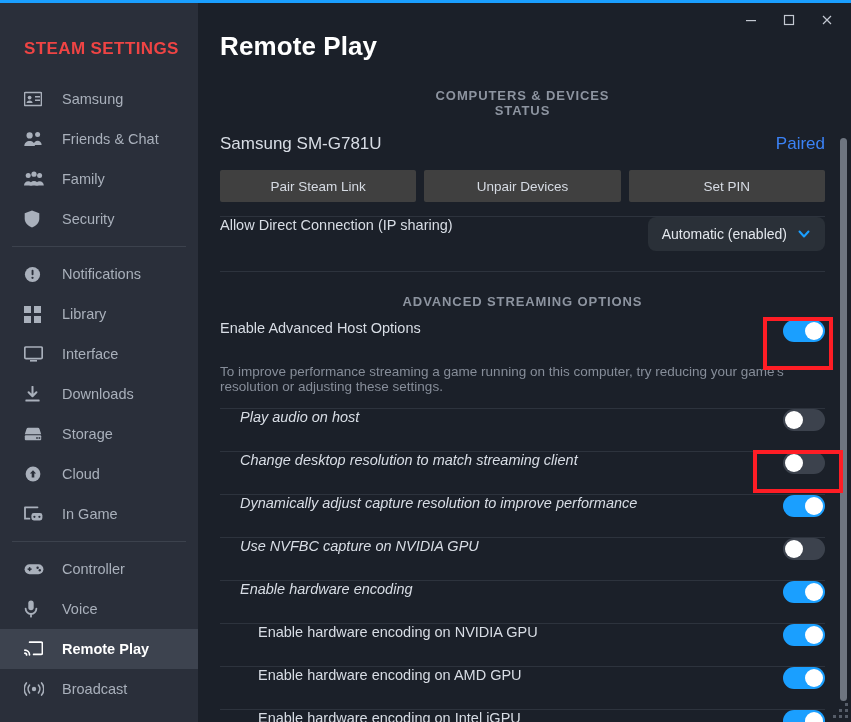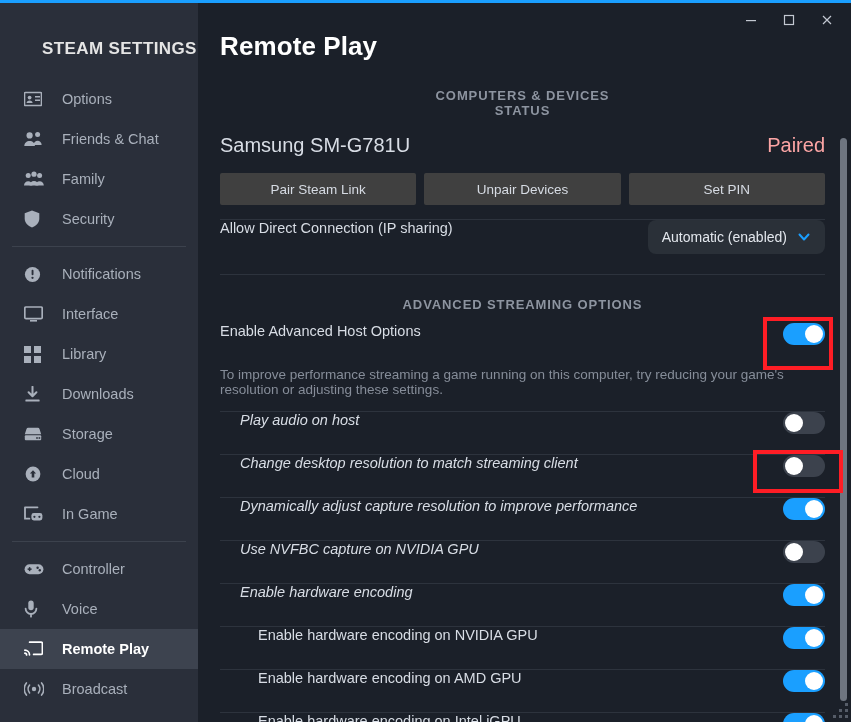--- a/index.html
+++ b/index.html
@@ -21,27 +21,26 @@
   
   #sidebar {
     width: 198px;
     height: 719px;
     background: #2a2f3a;
     flex: 0 0 198px;
     position: relative;
     overflow: hidden;
   }
   .brand {
-    color: #e5e5e5;
+    color: #ef4444;
     font-size: 17px;
     font-weight: bold;
     letter-spacing: 0.4px;
     padding: 36px 0 0 24px;
     height: 72px;
-    margin-left: 18px;
   }
   .nav-list { padding-top: 4px; }
   .nav-item {
     display: flex;
     align-items: center;
     height: 40px;
     padding-left: 24px;
     color: #a9b0bb;
     font-size: 14.5px;
     cursor: pointer;
@@ -112,24 +111,24 @@
     font-weight: bold;
     letter-spacing: 0.9px;
     margin-bottom: 16px;
     flex-direction: column;
   }
   .device-row {
     display: flex;
     justify-content: space-between;
     align-items: center;
     color: #d8dde5;
-    font-size: 20px;
+    font-size: 17px;
     padding-bottom: 16px;
   }
-  .device-row .status { color: #fca5a5; }
+  .device-row .status { color: #3b82f6; }
 
   .btn-row {
     display: flex;
     gap: 8px;
     padding-bottom: 14px;
   }
   .sbtn {
     flex: 1 1 0;
     height: 32px;
     background: #404040;
@@ -243,21 +242,21 @@
         <div class="nav-item">
           <span class="nav-ico">
             <svg width="18" height="16" viewBox="0 0 18 16">
               <rect x="0.5" y="1.5" width="17" height="13" rx="1" fill="none" stroke="#a9b0bb" stroke-width="1.6"></rect>
               <circle cx="5.6" cy="6.6" r="1.9" fill="#a9b0bb"></circle>
               <path d="M2.6 12c0-1.7 1.3-2.6 3-2.6s3 .9 3 2.6z" fill="#a9b0bb"></path>
               <rect x="11" y="5" width="5" height="1.5" fill="#a9b0bb"></rect>
               <rect x="11" y="8.5" width="5" height="1.5" fill="#a9b0bb"></rect>
             </svg>
           </span>
-          <span>Options</span>
+          <span>Samsung</span>
         </div>
         <div class="nav-item">
           <span class="nav-ico">
             <svg width="19" height="16" viewBox="0 0 19 16">
               <circle cx="5.6" cy="4.4" r="3.1" fill="#a9b0bb"></circle>
               <path d="M0.3 15c0-3 2.4-5 5.3-5s5.3 2 5.3 5z" fill="#a9b0bb"></path>
               <circle cx="13.6" cy="3.6" r="2.5" fill="#a9b0bb"></circle>
               <path d="M9.6 14c0-2.6 1.8-4.3 4-4.3s4 1.7 4 4.3z" fill="#a9b0bb"></path>
             </svg>
           </span>
@@ -290,37 +289,37 @@
             <svg width="17" height="17" viewBox="0 0 17 17">
               <circle cx="8.5" cy="8.5" r="7.6" fill="#a9b0bb"></circle>
               <rect x="7.6" y="3.8" width="1.9" height="5.4" rx="0.9" fill="#2a2f3a"></rect>
               <circle cx="8.5" cy="11.8" r="1.15" fill="#2a2f3a"></circle>
             </svg>
           </span>
           <span>Notifications</span>
         </div>
         <div class="nav-item">
           <span class="nav-ico">
-            <svg width="19" height="16" viewBox="0 0 19 16">
-              <rect x="0.8" y="1" width="17.4" height="11.6" rx="1.2" fill="none" stroke="#a9b0bb" stroke-width="1.7"></rect>
-              <rect x="6" y="14" width="7" height="1.6" fill="#a9b0bb"></rect>
-            </svg>
-          </span>
-          <span>Interface</span>
-        </div>
-        <div class="nav-item">
-          <span class="nav-ico">
             <svg width="17" height="17" viewBox="0 0 17 17">
               <rect x="0" y="0" width="7" height="7" fill="#a9b0bb"></rect>
               <rect x="10" y="0" width="7" height="7" fill="#a9b0bb"></rect>
               <rect x="0" y="10" width="7" height="7" fill="#a9b0bb"></rect>
               <rect x="10" y="10" width="7" height="7" fill="#a9b0bb"></rect>
             </svg>
           </span>
           <span>Library</span>
+        </div>
+        <div class="nav-item">
+          <span class="nav-ico">
+            <svg width="19" height="16" viewBox="0 0 19 16">
+              <rect x="0.8" y="1" width="17.4" height="11.6" rx="1.2" fill="none" stroke="#a9b0bb" stroke-width="1.7"></rect>
+              <rect x="6" y="14" width="7" height="1.6" fill="#a9b0bb"></rect>
+            </svg>
+          </span>
+          <span>Interface</span>
         </div>
         <div class="nav-item">
           <span class="nav-ico">
             <svg width="17" height="17" viewBox="0 0 17 17">
               <path d="M8.5 0.8 V9.4 M4.6 6.2 L8.5 10.2 L12.4 6.2" stroke="#a9b0bb" stroke-width="2" fill="none" stroke-linecap="round" stroke-linejoin="round"></path>
               <rect x="1.4" y="13.4" width="14.2" height="2.1" rx="0.6" fill="#a9b0bb"></rect>
             </svg>
           </span>
           <span>Downloads</span>
         </div>

